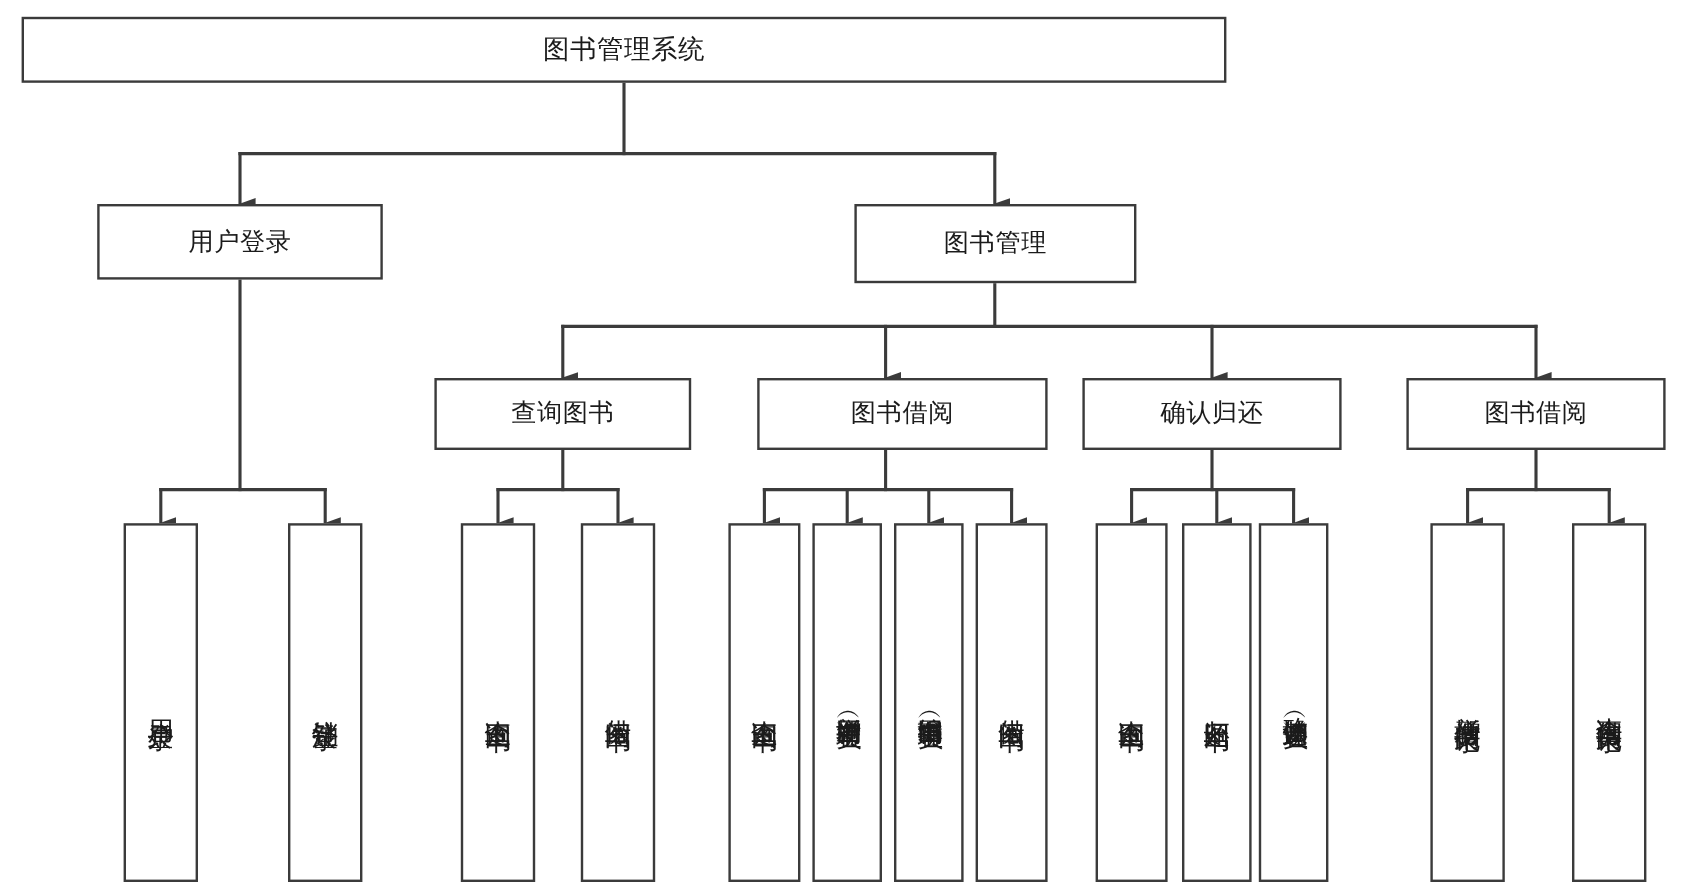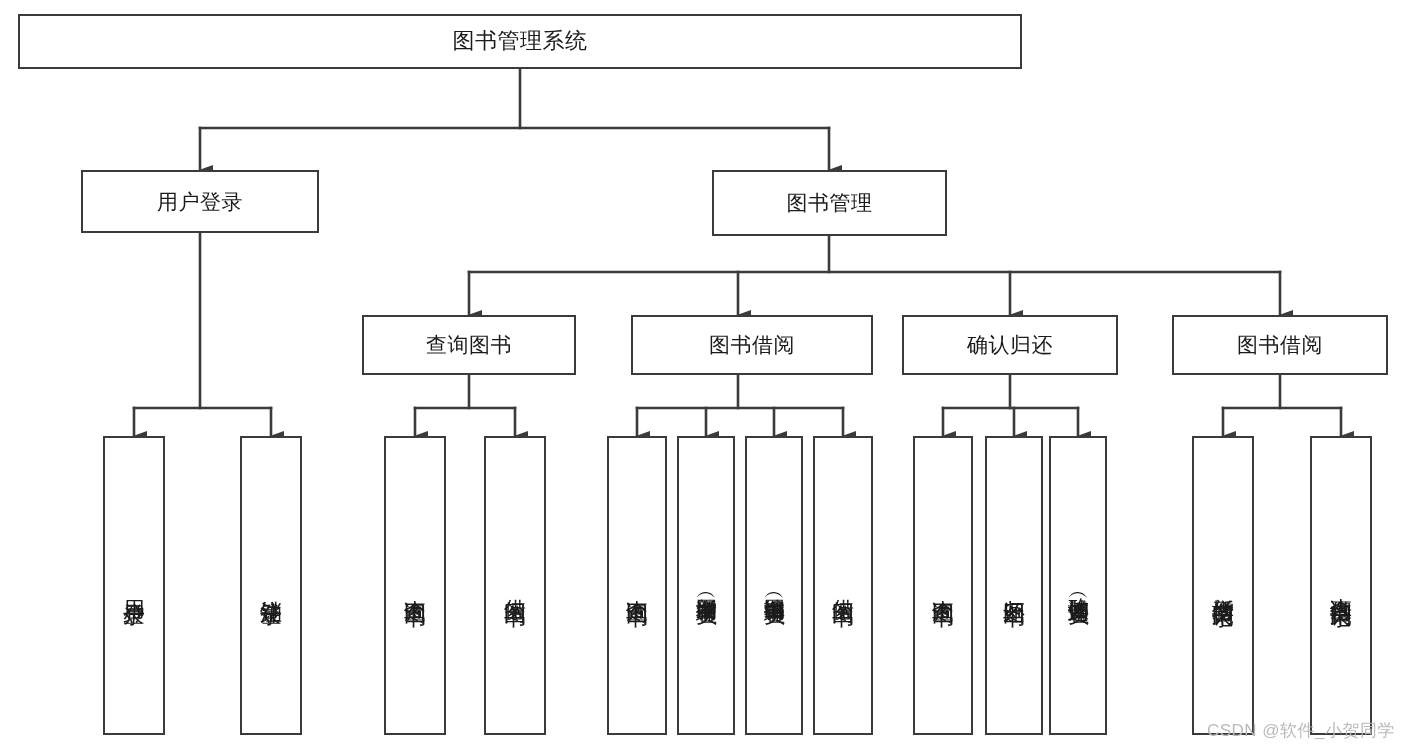--- a/index.html
+++ b/index.html
@@ -187,15 +187,14 @@
         <span class="lbl">确认归还（管理员）</span>
       </div>
       <div class="node vert" style="left: 1192px; top: 436px; width: 62px; height: 299px;">
         <span class="lbl">新增借阅记录</span>
       </div>
       <div class="node vert" style="left: 1310px; top: 436px; width: 62px; height: 299px;">
         <span class="lbl">查询借阅记录</span>
       </div>
     </div>
 
-  <div class="watermark">CSDN @软件_小贺同学</div>
 
 </div>
 
 </body></html>

